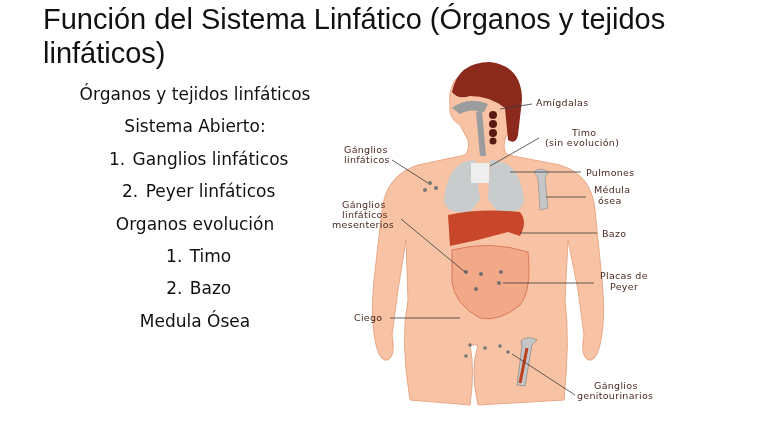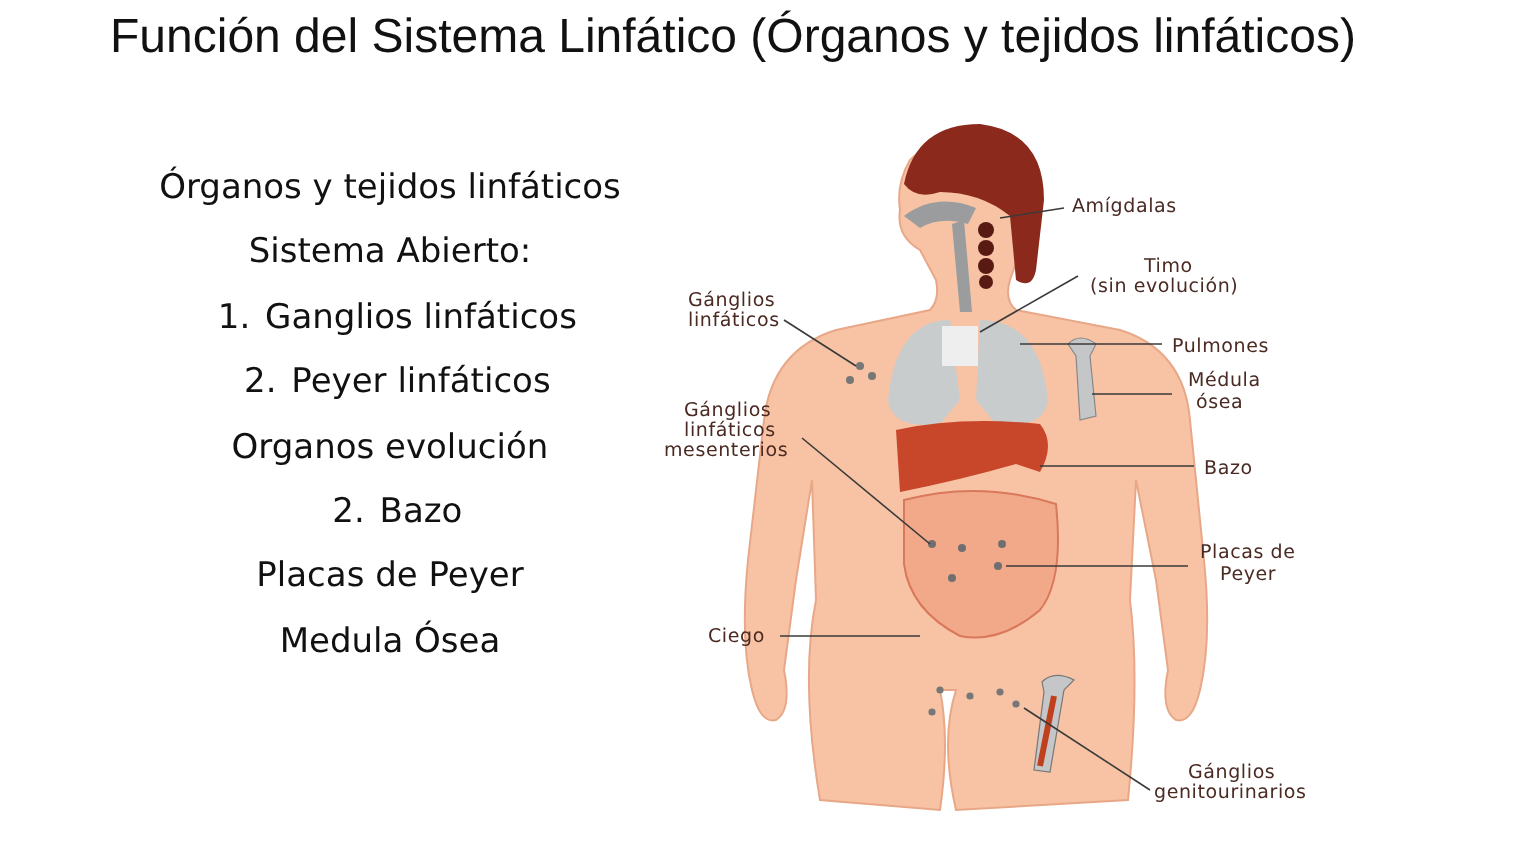--- a/index.html
+++ b/index.html
@@ -1,37 +1,37 @@
 <!DOCTYPE html>
 <html><head>
   <meta charset="utf-8">
   <style>
     html, body { margin:0; padding:0; }
     body { width:768px; height:432px; background:#ffffff; position:relative; overflow:hidden; font-family:"Liberation Sans", sans-serif; color:#111; }
-    .title { position:absolute; left:55px; top:2px; width:640px; font-size:24px; line-height:34px; color:#111; font-family:"Liberation Sans", sans-serif; }
+    .title { position:absolute; left:43px; top:2px; width:640px; font-size:29px; line-height:34px; color:#111; font-family:"Liberation Sans", sans-serif; }
     .body-list { position:absolute; left:60px; top:78px; width:270px; font-family:"DejaVu Sans", sans-serif; font-size:17px; color:#111; }
     .line { height:32.4px; line-height:32.4px; white-space:nowrap;text-align:center; }
     .u { text-underline-offset:3px; }
     .num { display:inline-block; width:31px; }
     .diagram { position:absolute; left:330px; top:55px; width:340px; height:360px; }
     .lbl { font-family:"DejaVu Sans", sans-serif; font-size:9.5px; fill:#4a2a22; letter-spacing:0.3px; }
   </style>
 </head>
 <body>
 
 <div class="title">Función del Sistema Linfático (Órganos y tejidos linfáticos)</div>
 
 <div class="body-list">
   <div class="line"><span>Órganos y tejidos linfáticos</span></div>
   <div class="line"><span class="u">Sistema Abierto</span><span>:</span></div>
   <div class="line"><span class="num">1.</span><span>Ganglios linfáticos</span></div>
   <div class="line"><span class="num">2.</span><span>Peyer linfáticos</span></div>
   <div class="line"><span class="u">Organos evolución</span></div>
+  <div class="line"><span class="num">1.</span><span>Timo</span></div>
   <div class="line"><span class="num">2.</span><span>Bazo</span></div>
-  <div class="line"><span>Placas de Peyer</span></div>
   <div class="line"><span>Medula Ósea</span></div>
 </div>
 
 <svg class="diagram" viewBox="330 55 340 360" width="340" height="360">
 
   <g>
     <path d="M455 80 Q478 58 505 70 Q520 90 512 120 L505 140 Q502 150 508 155 L560 165 Q592 175 595 210 L602 280 Q606 320 600 345 Q596 362 588 360 Q580 355 584 335 L578 290 L568 240 L565 300 Q570 340 564 400 L478 405 Q470 370 478 345 L470 345 Q475 370 470 405 L410 400 Q400 340 408 300 L406 240 L398 290 L392 335 Q396 355 388 360 Q380 362 376 345 Q370 320 374 280 L382 210 Q386 175 418 165 L465 155 Q470 150 468 140 L460 125 Q448 118 450 105 Q448 92 455 80 Z" fill="#f7c3a4" stroke="#e8a888" stroke-width="1"></path>
     <path d="M452 92 Q458 62 490 62 Q522 66 522 100 L518 135 Q516 145 508 140 L505 108 Q490 96 470 96 Q458 100 452 92 Z" fill="#8b2a1c"></path>
   </g>
 

